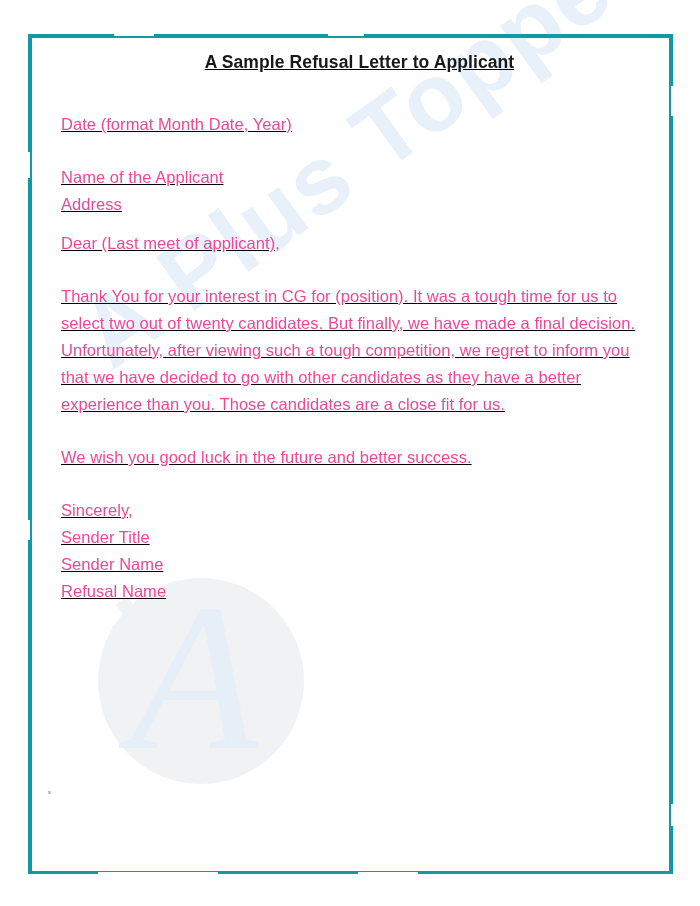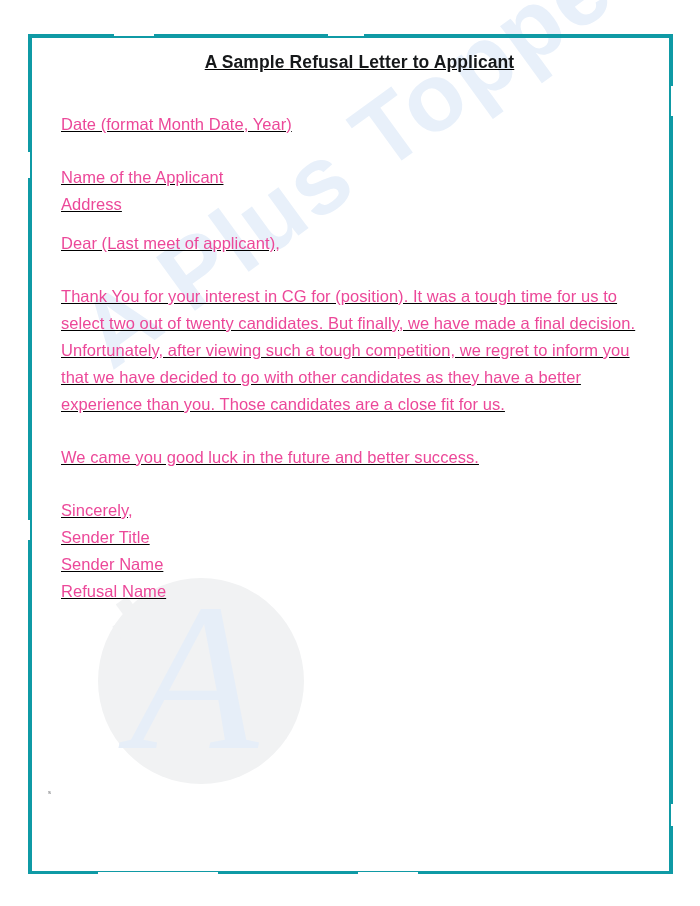--- a/index.html
+++ b/index.html
@@ -194,21 +194,21 @@
     <p class="para block-lines">
       <span class="line">Name of the Applicant</span>
       <span class="line">Address</span>
     </p>
 
     <p class="para">Dear (Last meet of applicant),</p>
 
     <p class="para">Thank You for your interest in CG for (position). It was a tough time for us to select two out of twenty candidates. But finally, we have made a final decision. Unfortunately, after viewing such a tough competition, we regret to inform you that we have decided to go with other candidates as they have a better experience than you. Those candidates are a close fit for us.</p>
 
 
-    <p class="para">We came you good luck in the future and better success.</p>
+    <p class="para">We wish you good luck in the future and better success.</p>
 
     <p class="para signature">
       <span class="line">Sincerely,</span>
       <span class="line">Sender Title</span>
       <span class="line">Sender Name</span>
       <span class="line">Refusal Name</span>
     </p>
 
   </div>
 

